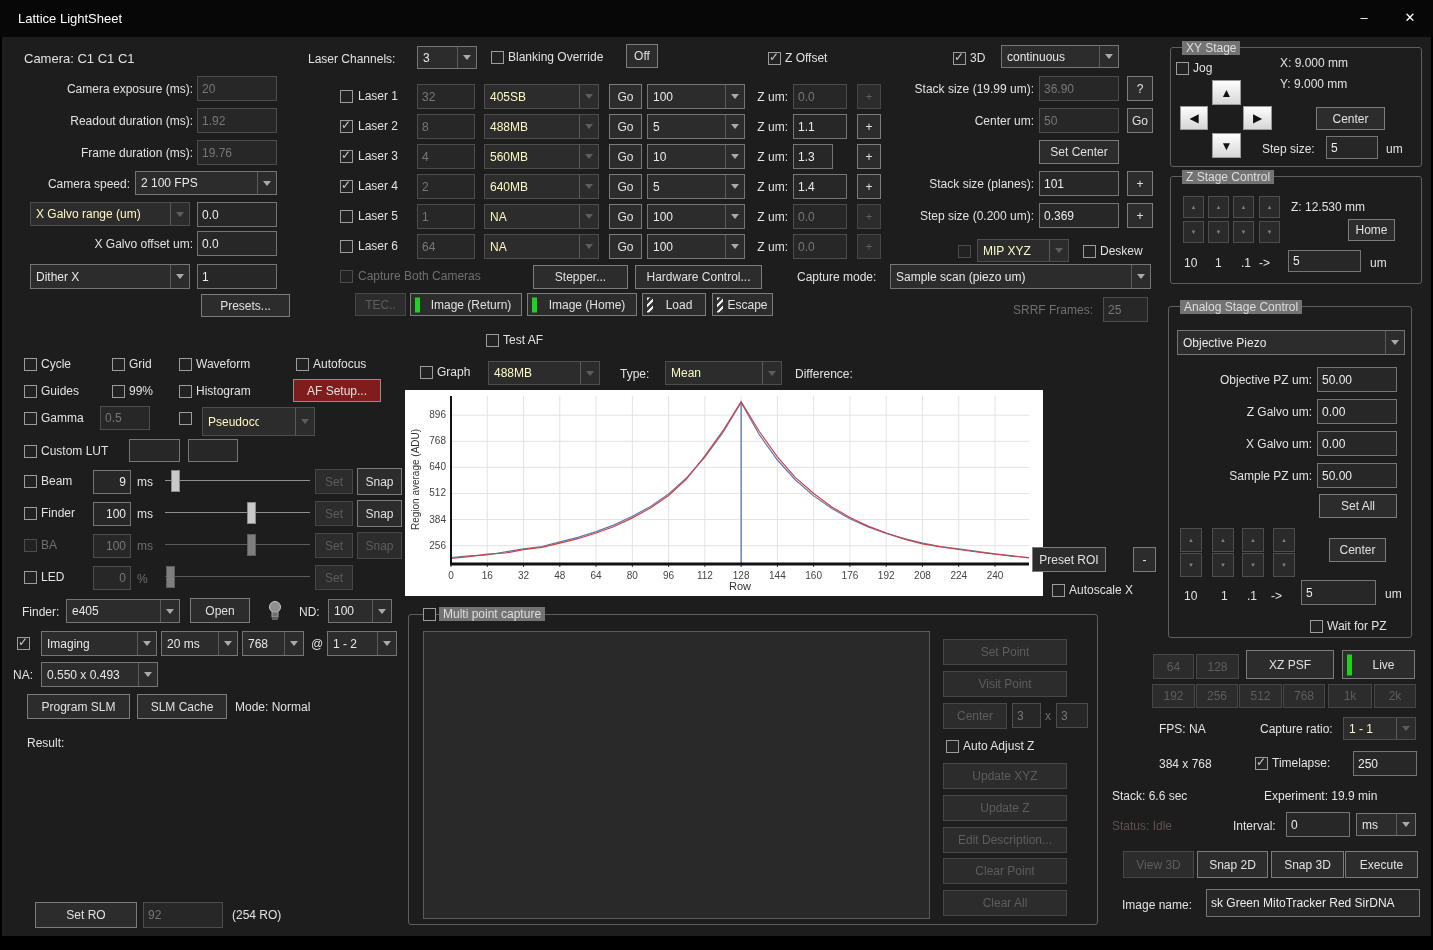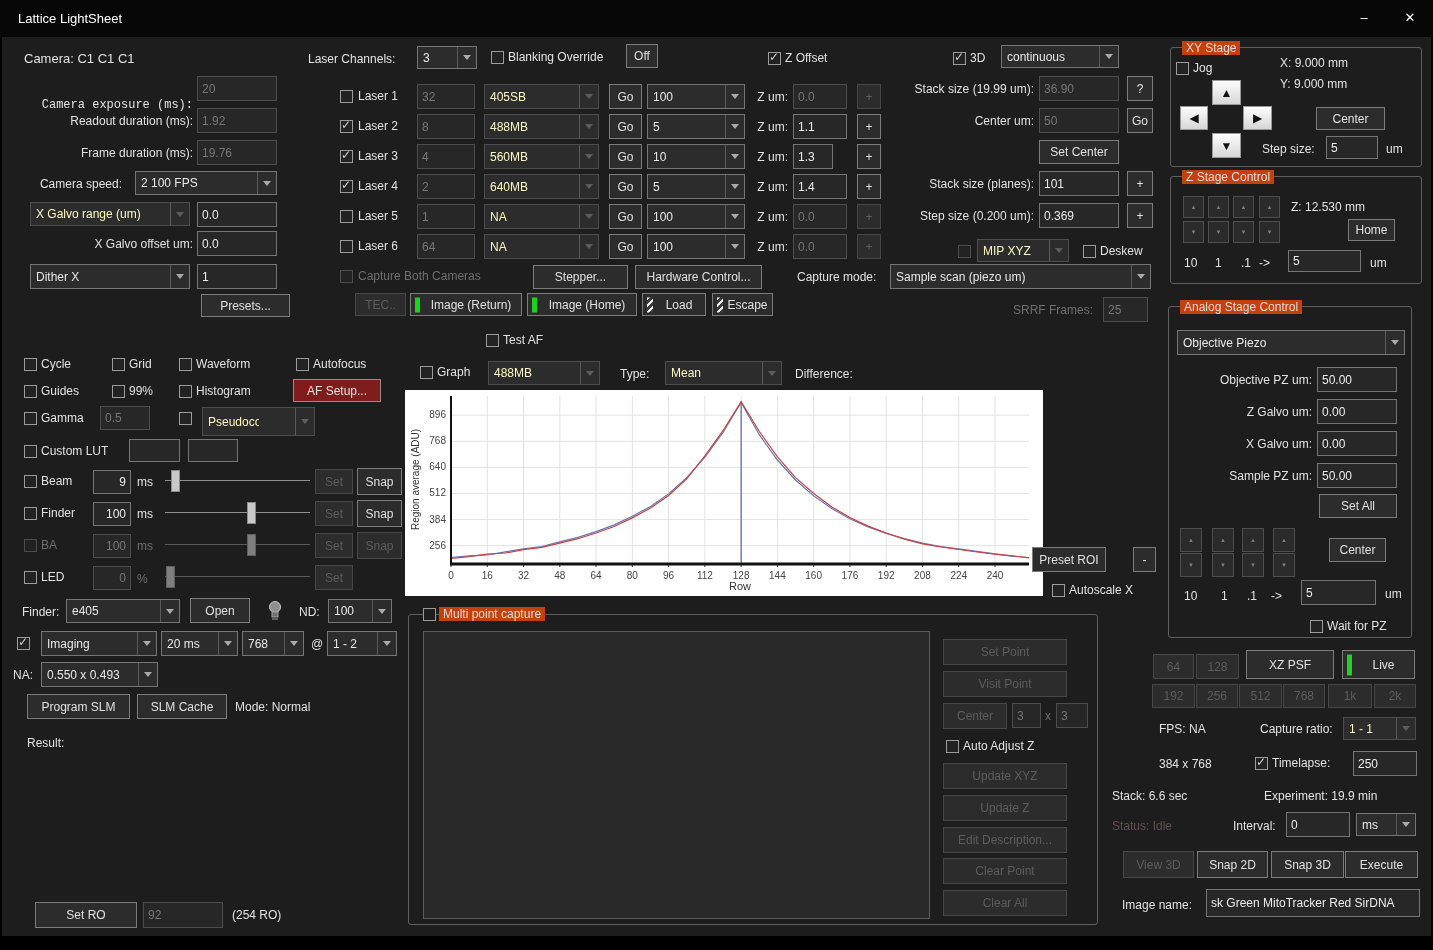--- a/index.html
+++ b/index.html
@@ -26,21 +26,21 @@
   .d .dt{flex:1;display:flex;align-items:center;padding:0 5px;color:#e8e8e8;white-space:nowrap;overflow:hidden;}
   .d .da{width:18px;border-left:1px solid #5a5a5a;display:flex;align-items:center;justify-content:center;}
   .d .da b{width:0;height:0;border-left:4px solid transparent;border-right:4px solid transparent;border-top:5px solid #aaa;}
   .d.dis{border-color:#4d4d4d;}
   .d.dis .dt{color:#fef9c3;}
   .d.dis .da b{border-top-color:#5d5d5d;}
   .c{position:absolute;width:13px;height:13px;background:#222;border:1px solid #9c9c9c;box-sizing:border-box;}
   .c.k::after{content:"✓";position:absolute;left:0;top:-3px;font-size:12px;color:#cacaca;}
   .c.x{border-color:#4c4c4c;}
   .grp{position:absolute;border:1px solid #5f5f5f;border-radius:3px;box-sizing:border-box;}
-  .gt{position:absolute;background:#c2410c;padding:0 4px;white-space:nowrap;color:#dedede;}
+  .gt{position:absolute;background:#737373;padding:0 4px;white-space:nowrap;color:#dedede;}
   .sl{position:absolute;height:22px;}
   .sl .tr{position:absolute;left:0;right:0;top:10px;height:1px;background:#8f8f8f;}
   .sl .th{position:absolute;top:0;width:7px;height:20px;background:#c9c9c9;border:1px solid #8a8a8a;}
   .sl.dis .tr{background:#5a5a5a;}
   .sl.dis .th{background:#7e7e7e;border-color:#5f5f5f;}
   .pad{position:absolute;background:linear-gradient(#fdfdfd,#d7d7d7);border:1px solid #9a9a9a;box-sizing:border-box;color:#111;display:flex;align-items:center;justify-content:center;font-size:12px;}
   .sp{position:absolute;background:#2a2a2a;border:1px solid #4e4e4e;box-sizing:border-box;color:#7d7d7d;display:flex;align-items:center;justify-content:center;font-size:6px;}
   #plot{position:absolute;left:405px;top:390px;width:638px;height:206px;background:#fff;}
   .lb{position:absolute;background:#292929;border:1px solid #5a5a5a;box-sizing:border-box;}
   .status{color:#63504f;}
@@ -50,27 +50,27 @@
 
 <div id="win">
 <div id="titlebar">
   <span class="title">Lattice LightSheet</span>
   <span class="wbtn" style="right:58px;">–</span>
   <span class="wbtn" style="right:12px;">✕</span>
 </div>
 <div id="bg"></div>
 
 <div class="l big" style="left:24px;top:51px;">Camera: C1 C1 C1</div>
-<div class="l r" style="left:20px;top:98px;width:173px;font-family:Liberation Mono, monospace;">Camera exposure (ms):</div>
+<div class="l r" style="left:20px;top:82px;width:173px;">Camera exposure (ms):</div>
 <div class="f dim" style="left:197px;top:76px;width:80px;height:25px;">20</div>
 <div class="l r" style="left:20px;top:114px;width:173px;">Readout duration (ms):</div>
 <div class="f dim" style="left:197px;top:108px;width:80px;height:25px;">1.92</div>
 <div class="l r" style="left:20px;top:146px;width:173px;">Frame duration (ms):</div>
 <div class="f dim" style="left:197px;top:140px;width:80px;height:25px;">19.76</div>
-<div class="l r" style="left:12px;top:177px;width:110px;">Camera speed:</div>
+<div class="l r" style="left:20px;top:177px;width:110px;">Camera speed:</div>
 <div class="d" style="left:135px;top:171px;width:142px;height:24px;">
       <span class="dt">2 100 FPS</span>
       <span class="da">
         <b></b>
       </span>
     </div>
 <div class="d dis" style="left:30px;top:202px;width:160px;height:24px;">
       <span class="dt">X Galvo range (um)</span>
       <span class="da">
         <b></b>

